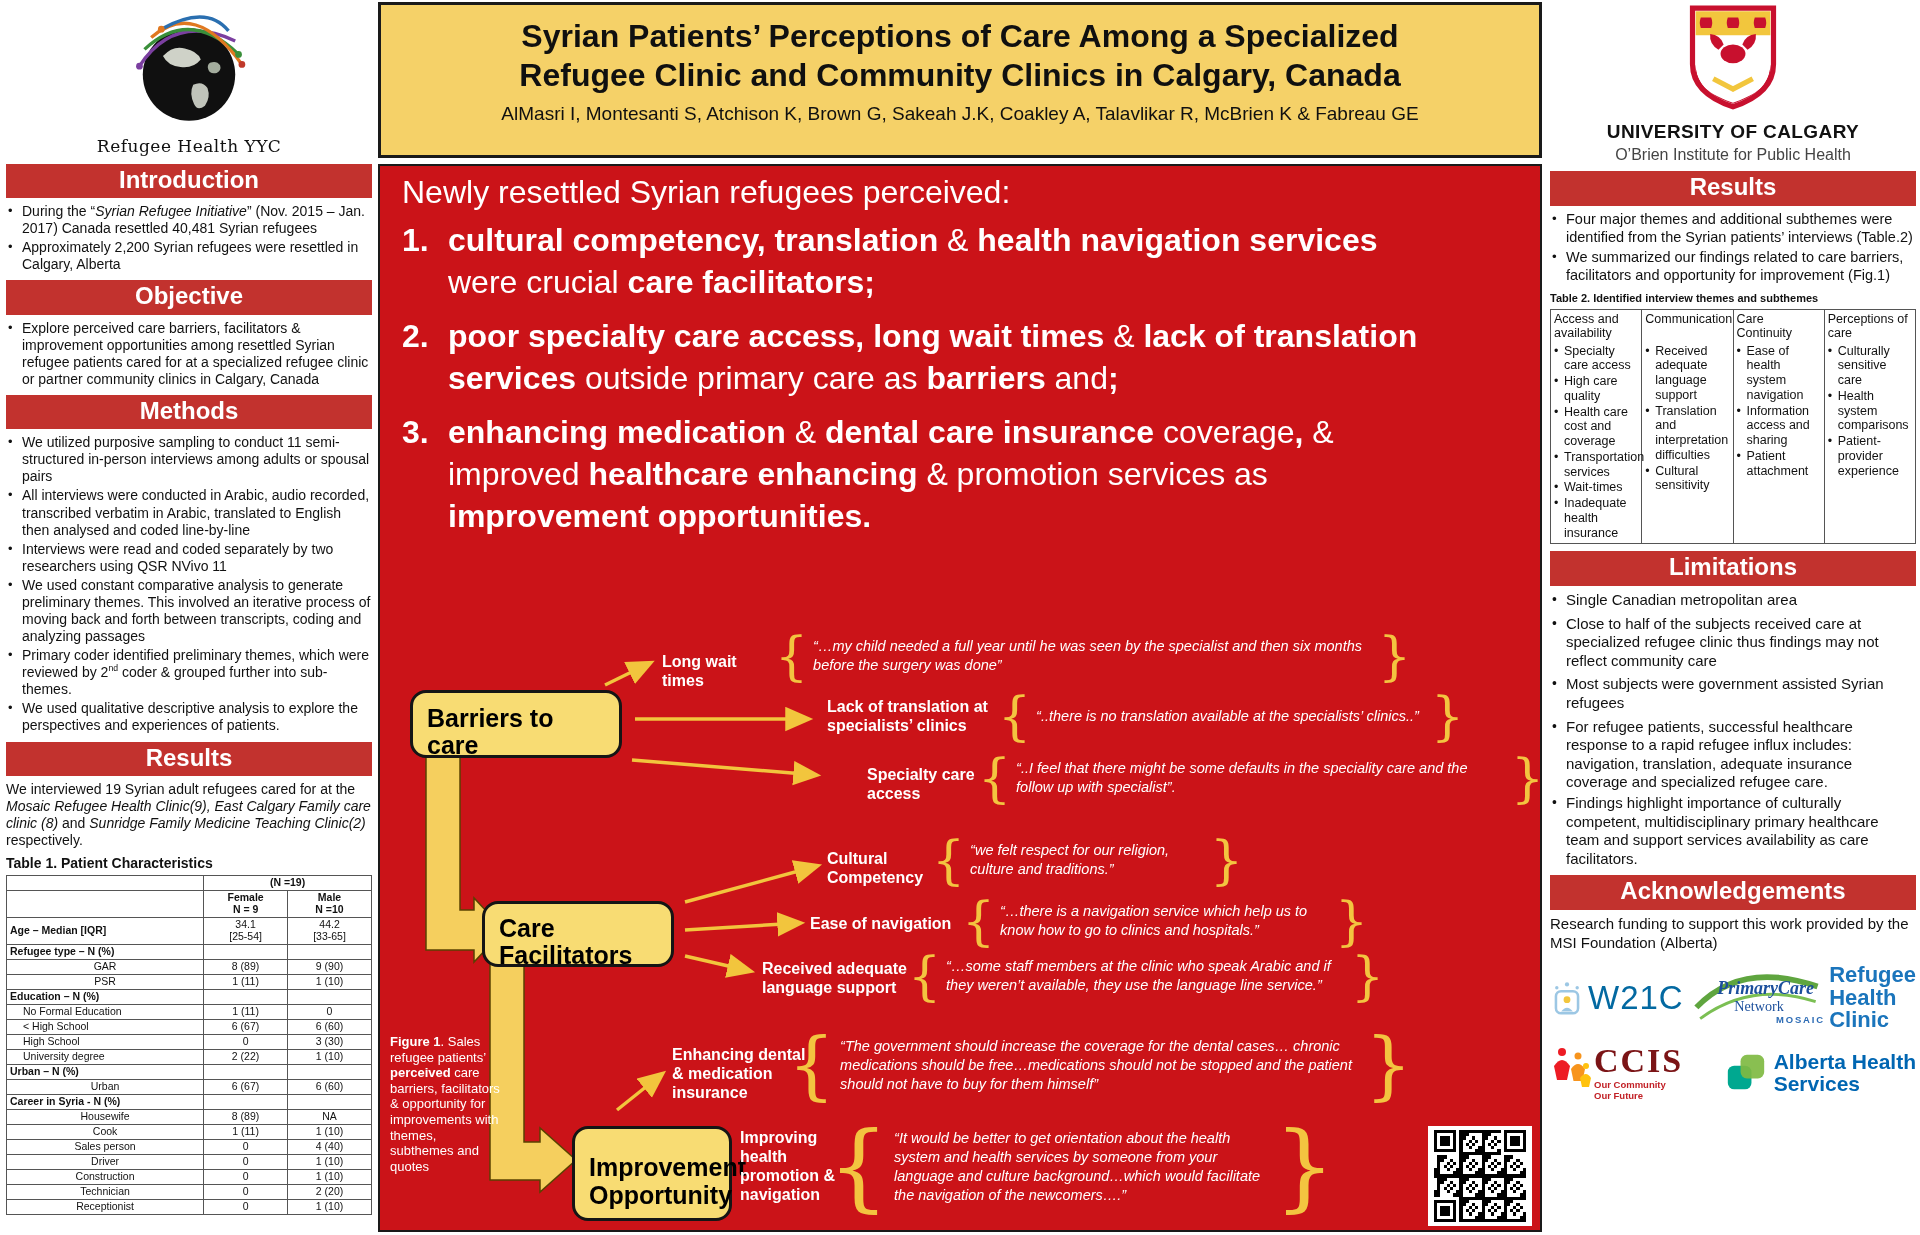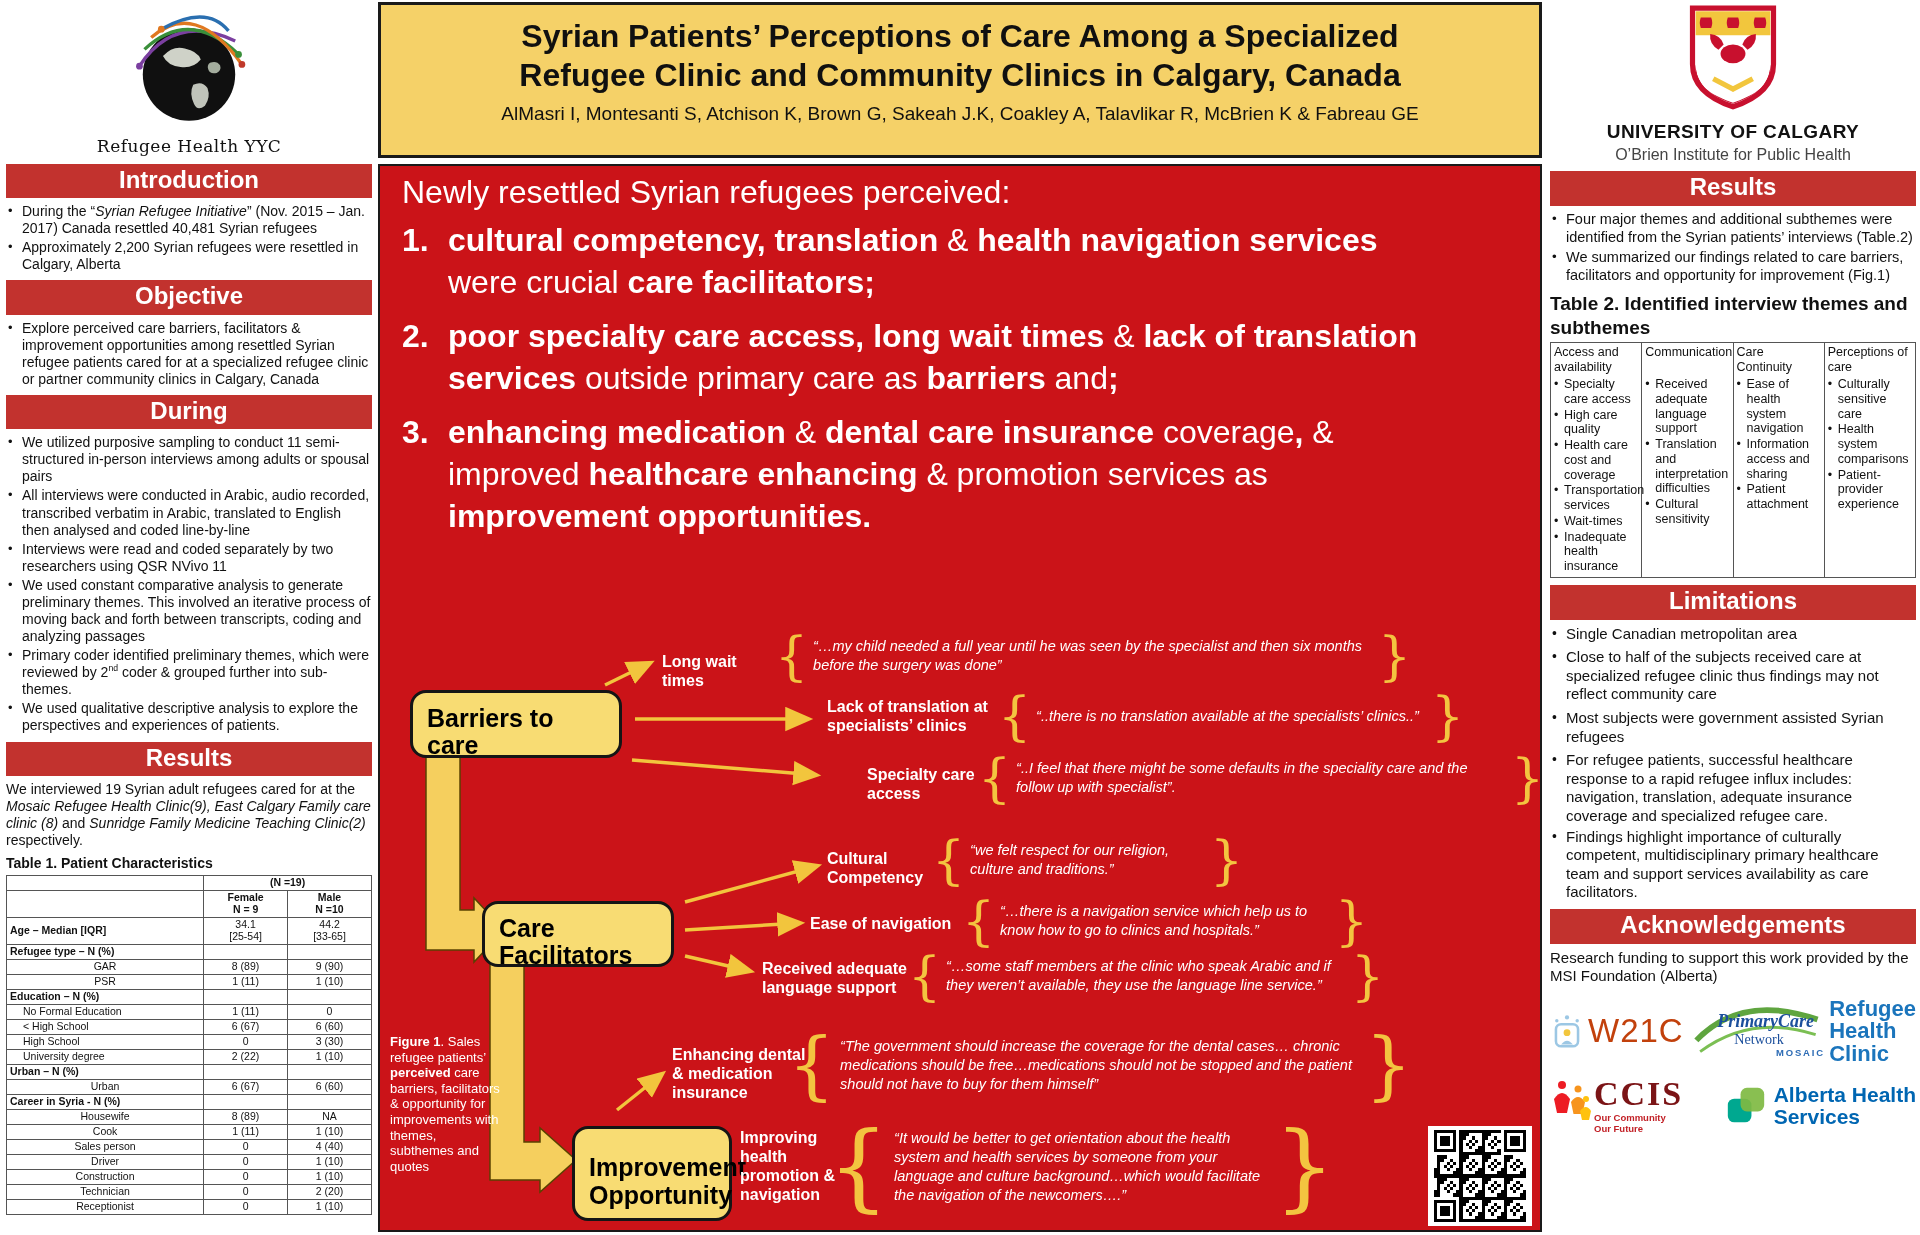--- a/index.html
+++ b/index.html
@@ -45,34 +45,34 @@
   #t1 .chdr{text-align:center;font-weight:bold;white-space:pre-line;}
   #t1 .lbl{width:54%;}
   #t1 .sec{font-weight:bold;}
   #t1 .ind{padding-left:16px;}
   #t1 .ctr{text-align:center;}
   #t1 .val{width:23%;text-align:center;white-space:pre-line;}
   
   .uofc{text-align:center;margin-bottom:2px;}
   .uofc-name{font-weight:bold;font-size:19px;letter-spacing:0.4px;margin-top:3px;color:#111;}
   .uofc-sub{font-size:16px;color:#444;margin-top:1px;}
-  .t2title{font-weight:bold;font-size:19px;margin:7px 0 3px;}
+  .t2title{font-weight:bold;font-size:11px;margin:7px 0 3px;}
   #t2{width:100%;border-collapse:collapse;font-size:12.5px;line-height:1.18;table-layout:fixed;}
   #t2 td{border:1px solid #555;vertical-align:top;padding:2px 3px;}
   .t2h{min-height:32px;}
   .t2b{display:flex;margin-bottom:1px;}
   .t2dot{flex:0 0 10px;}
   .sm15{font-size:15px;}
   .lim .bullet{margin-bottom:5px;}
   .ack-text{font-size:15px;}
   
   .logos{margin-top:12px;}
   .lrow{display:flex;align-items:center;justify-content:space-between;margin-bottom:12px;}
   .w21c{display:flex;align-items:center;gap:4px;}
-  .w21c-t{color:#c2410c;font-size:33px;letter-spacing:1px;}
+  .w21c-t{color:#0369a1;font-size:33px;letter-spacing:1px;}
   .rhc-t{color:#1B75BC;font-weight:bold;font-size:22px;line-height:1.02;}
   .pcn{position:relative;text-align:right;}
   .ccis{display:flex;align-items:flex-start;gap:2px;}
   .ccis-t{color:#7B1416;font-size:34px;font-weight:bold;font-family:"Liberation Serif",serif;letter-spacing:2px;line-height:1;}
   .ccis-sub{color:#C22026;font-size:9.5px;font-weight:bold;line-height:1.15;margin-top:2px;}
   .ahs{display:flex;align-items:center;gap:8px;}
   .ahs-t{color:#0066B2;font-weight:bold;font-size:21px;line-height:1.05;}
 </style>
 </head>
 <body>
@@ -111,21 +111,21 @@
       </div>
 
     <div class="shead">Objective</div>
     <div>
         <div class="bullet">
           <span class="dot">•</span>
           <span class="btx"><span>Explore perceived care barriers, facilitators &amp; improvement opportunities among resettled Syrian refugee patients cared for at a specialized refugee clinic or partner community clinics in Calgary, Canada</span></span>
         </div>
       </div>
 
-    <div class="shead">During</div>
+    <div class="shead">Methods</div>
     <div>
         <div class="bullet">
           <span class="dot">•</span>
           <span class="btx"><span>We utilized purposive sampling to conduct 11 semi-structured in-person interviews among adults or spousal pairs</span></span>
         </div>
         <div class="bullet">
           <span class="dot">•</span>
           <span class="btx"><span>All interviews were conducted in Arabic, audio recorded, transcribed verbatim in Arabic, translated to English then analysed and coded line-by-line</span></span>
         </div>
         <div class="bullet">

